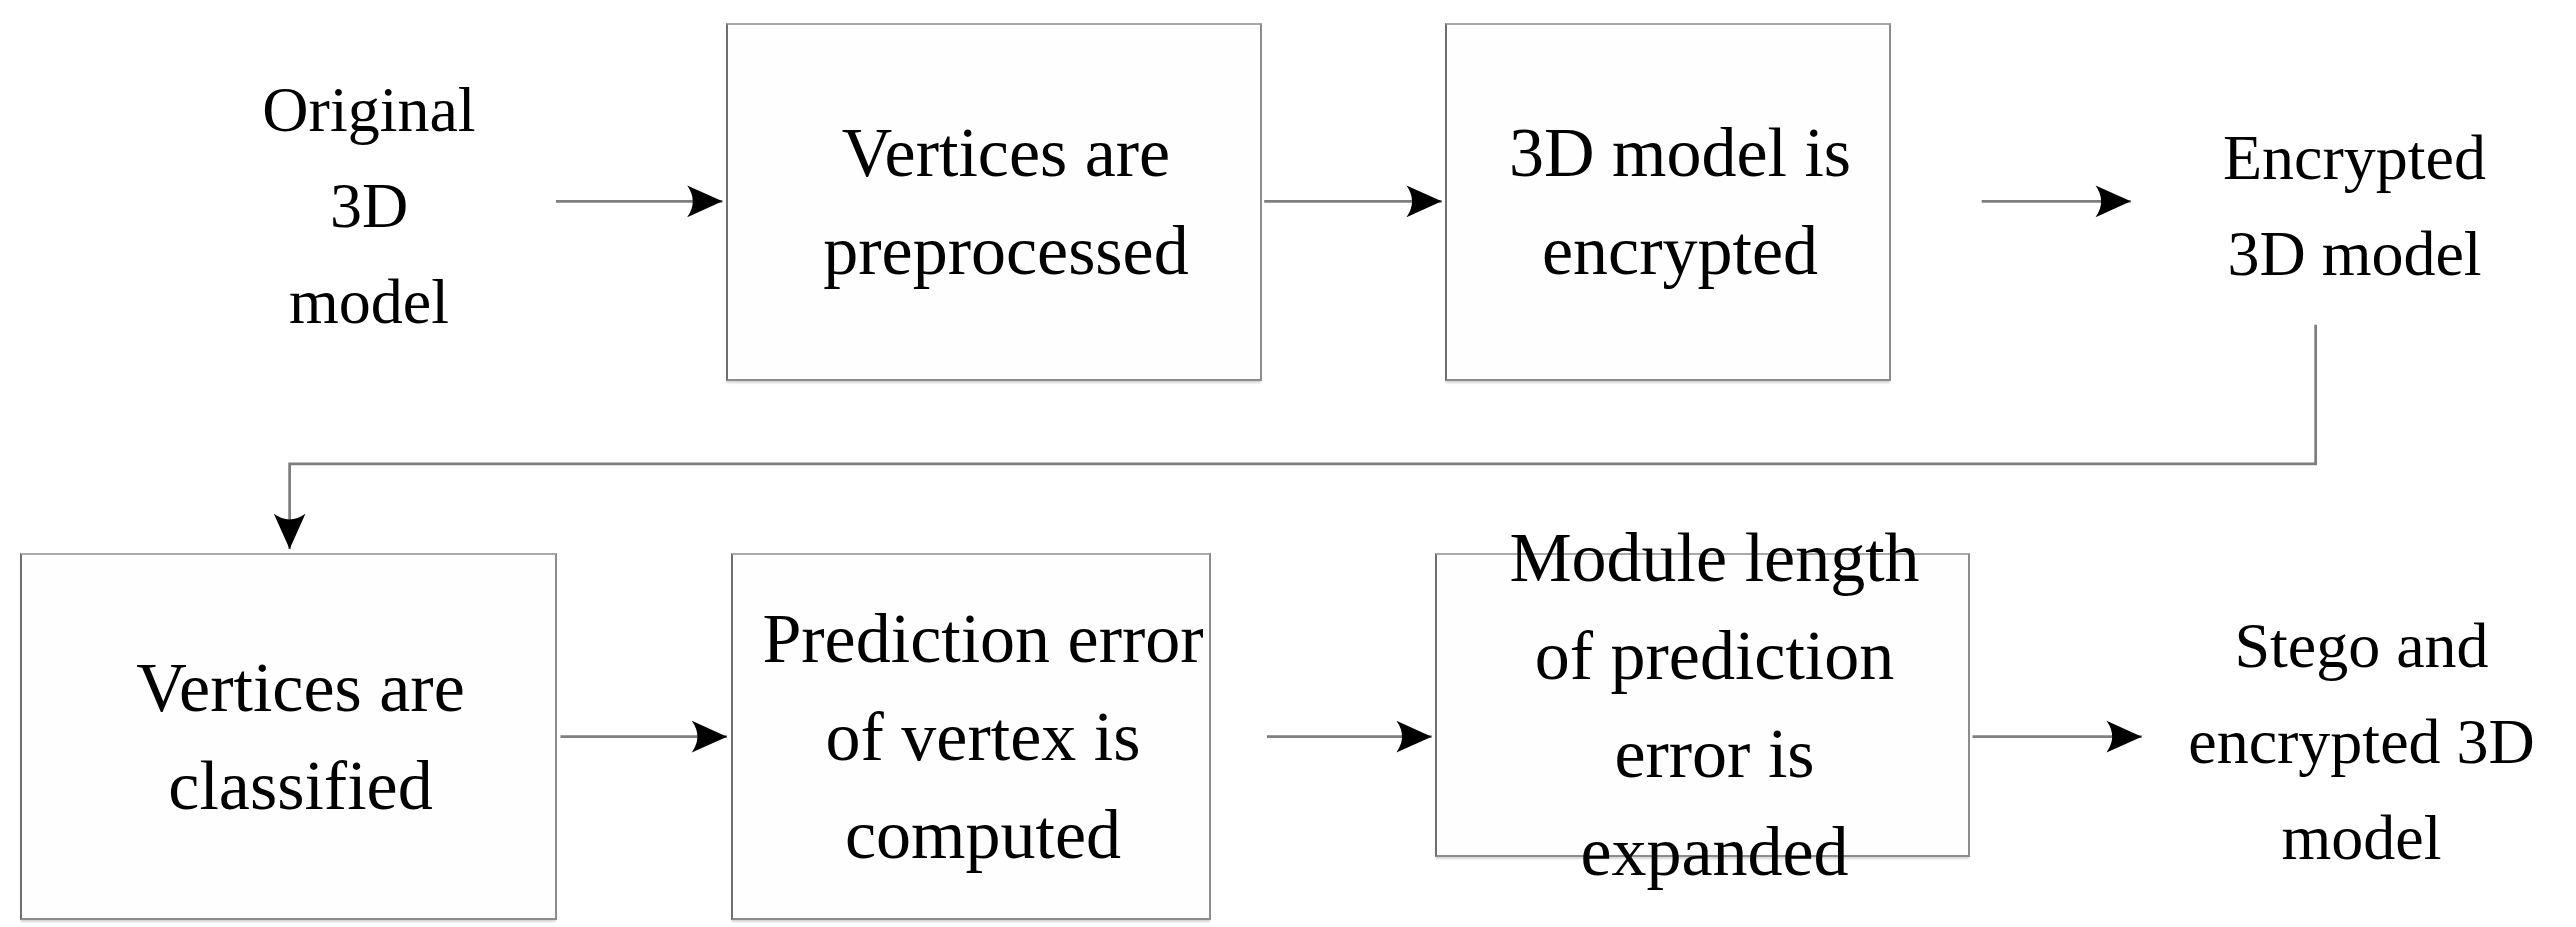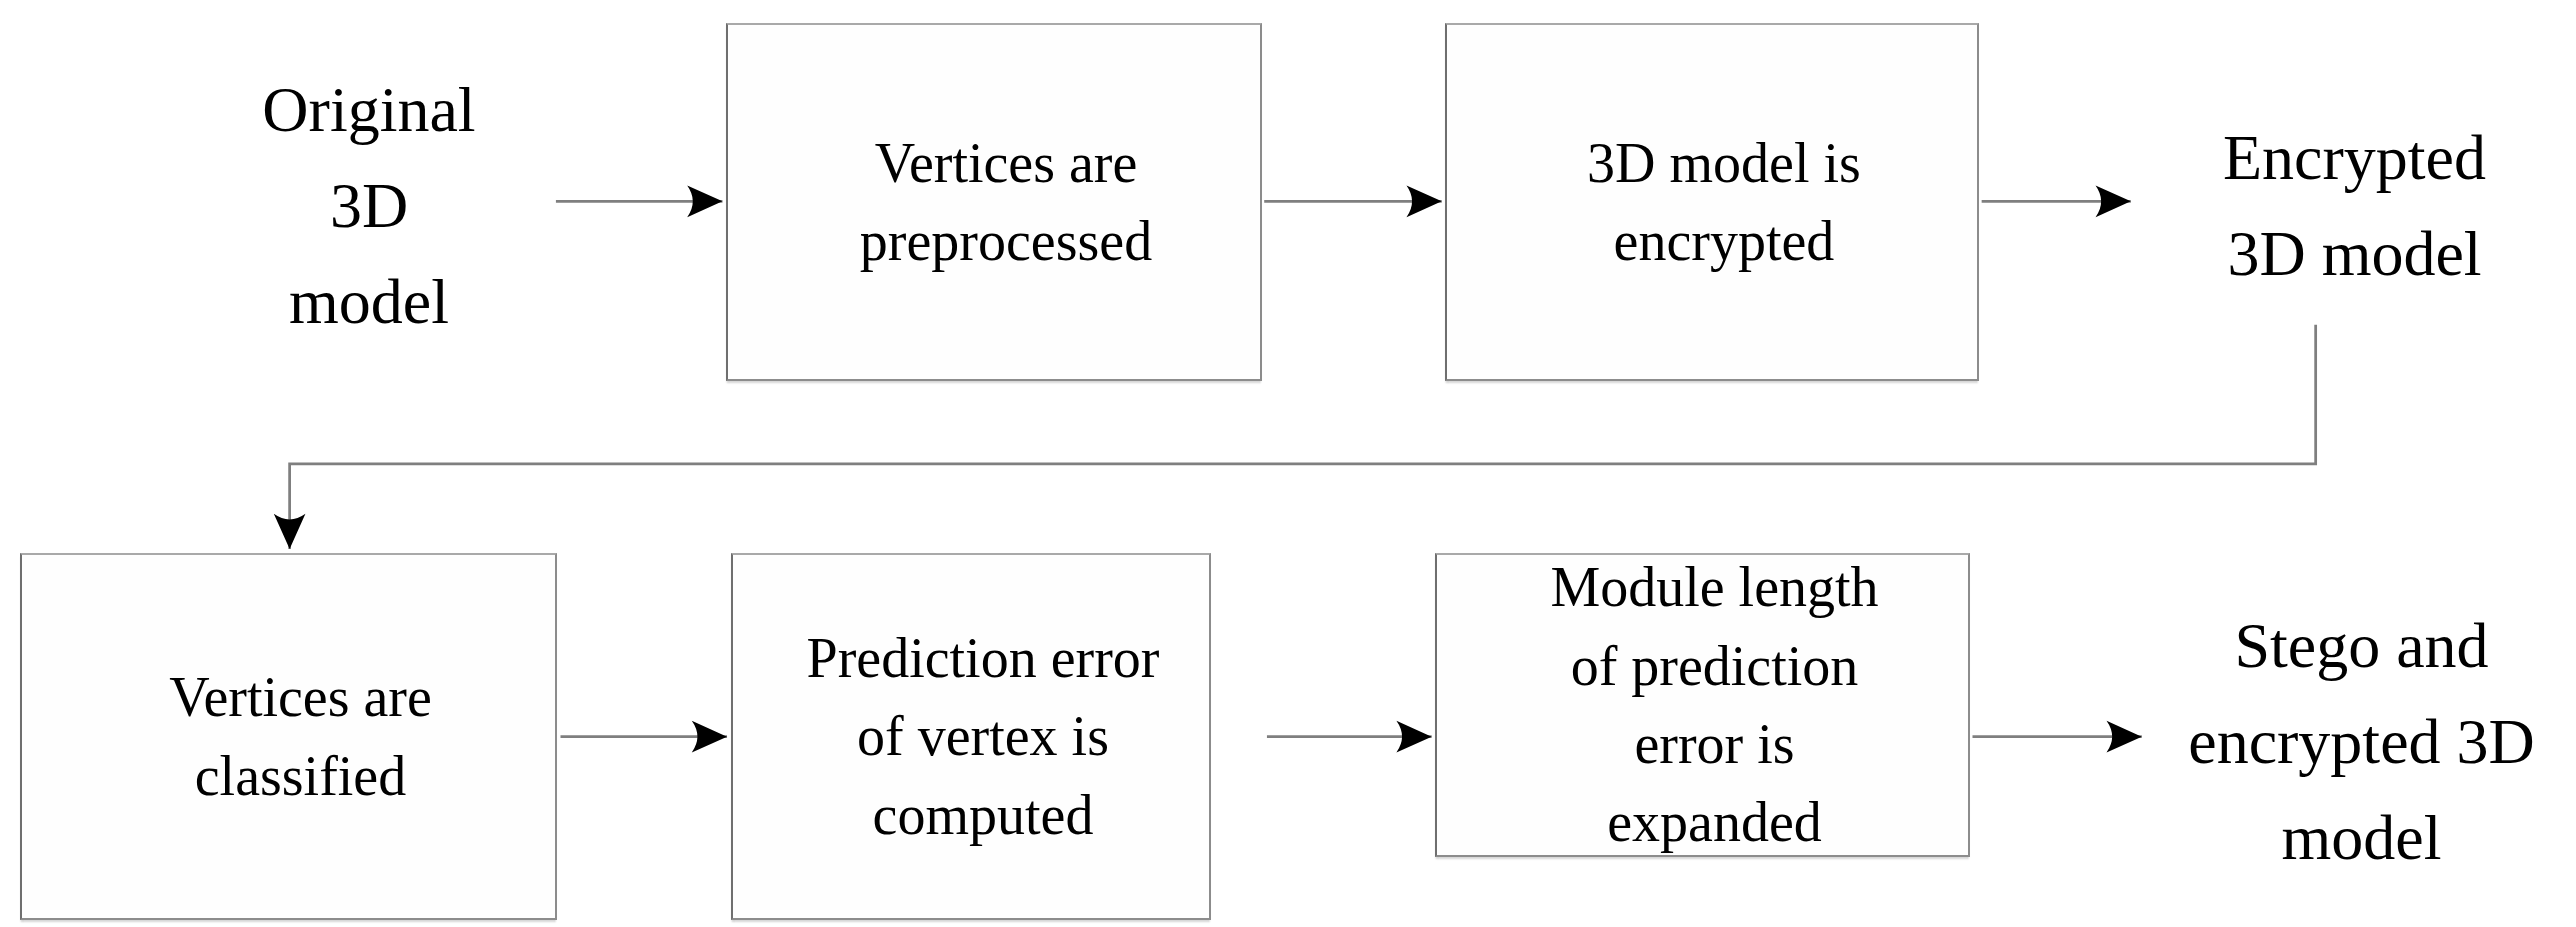--- a/index.html
+++ b/index.html
@@ -28,39 +28,39 @@
     box-sizing: border-box;
     background: #fefefe;
     border: 2.7px solid #8c8c8c;
     border-top-color: #a9a9a9;
     border-left-color: #6f6f6f;
     box-shadow: 0 2.7px 1.8px -0.9px rgba(0,0,0,0.18);
     display: flex;
     align-items: center;
     justify-content: center;
     text-align: center;
-    font-size: 56px;
+    font-size: 70px;
     line-height: 1.4;
     white-space: pre-line;
     padding-left: 24px;
   }
   .node-label {
     position: absolute;
     display: flex;
     align-items: center;
     justify-content: center;
     text-align: center;
     font-size: 64px;
     line-height: 1.5;
     white-space: pre-line;
   }
   
   .pos-original      { left: 172px;  top: 55px;  width: 394px; height: 302px; }
   .pos-preprocessed  { left: 726px;  top: 23px;  width: 536px; height: 358px; }
-  .pos-encryptedbox  { left: 1445px; top: 23px;  width: 534px; height: 358px; }
+  .pos-encryptedbox  { left: 1445px; top: 23px;  width: 446px; height: 358px; }
   .pos-encrypted     { left: 2133px; top: 78px;  width: 443px; height: 256px; }
   
   .pos-classified    { left: 20px;   top: 553px; width: 537px; height: 367px; }
   .pos-prediction    { left: 731px;  top: 553px; width: 480px; height: 367px; }
   .pos-module        { left: 1435px; top: 553px; width: 535px; height: 304px; }
   .pos-stego         { left: 2147px; top: 586px; width: 429px; height: 311px; }
 </style>
 </head>
 <body>
 

